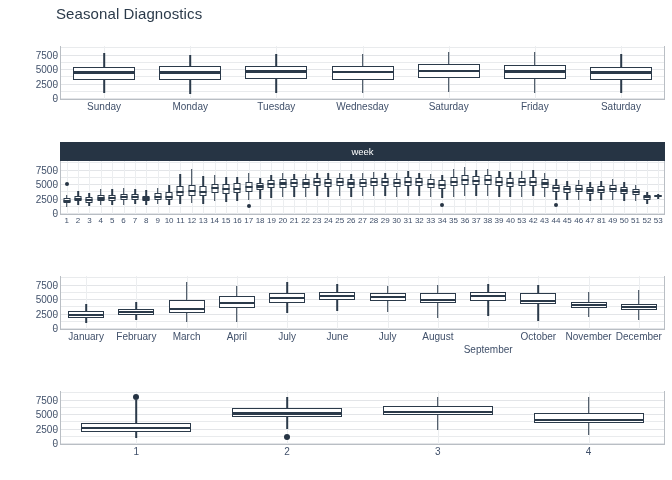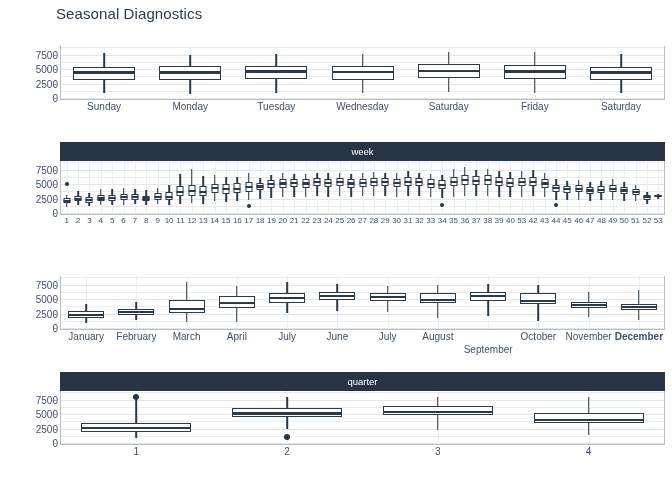--- a/index.html
+++ b/index.html
@@ -392,21 +392,21 @@
         <div class="xlab small" style="left: 487.651px; top: 216px;">38</div>
         <div class="xlab small" style="left: 499.028px; top: 216px;">39</div>
         <div class="xlab small" style="left: 510.406px; top: 216px;">40</div>
         <div class="xlab small" style="left: 521.783px; top: 216px;">53</div>
         <div class="xlab small" style="left: 533.16px; top: 216px;">42</div>
         <div class="xlab small" style="left: 544.538px; top: 216px;">43</div>
         <div class="xlab small" style="left: 555.915px; top: 216px;">44</div>
         <div class="xlab small" style="left: 567.292px; top: 216px;">45</div>
         <div class="xlab small" style="left: 578.67px; top: 216px;">46</div>
         <div class="xlab small" style="left: 590.047px; top: 216px;">47</div>
-        <div class="xlab small" style="left: 601.425px; top: 216px;">48</div>
+        <div class="xlab small" style="left: 601.425px; top: 216px;">81</div>
         <div class="xlab small" style="left: 612.802px; top: 216px;">49</div>
         <div class="xlab small" style="left: 624.179px; top: 216px;">50</div>
         <div class="xlab small" style="left: 635.557px; top: 216px;">51</div>
         <div class="xlab small" style="left: 646.934px; top: 216px;">52</div>
         <div class="xlab small" style="left: 658.311px; top: 216px;">53</div>
       </div>
       <div class="facet" style="top: 0px; width: 672px; height: 480px; pointer-events: none;">
         <div class="panel" style="top: 276px; height: 53px;">
           <div class="grid-line major" style="top: 52px;"></div>
           <div class="grid-line major" style="top: 37.5556px;"></div>
@@ -477,24 +477,23 @@
         <div class="xlab" style="left: 136.375px; top: 331px;">February</div>
         <div class="xlab" style="left: 186.625px; top: 331px;">March</div>
         <div class="xlab" style="left: 236.875px; top: 331px;">April</div>
         <div class="xlab" style="left: 287.125px; top: 331px;">July</div>
         <div class="xlab" style="left: 337.375px; top: 331px;">June</div>
         <div class="xlab" style="left: 387.625px; top: 331px;">July</div>
         <div class="xlab" style="left: 437.875px; top: 331px;">August</div>
         <div class="xlab" style="left: 488.125px; top: 344px;">September</div>
         <div class="xlab" style="left: 538.375px; top: 331px;">October</div>
         <div class="xlab" style="left: 588.625px; top: 331px;">November</div>
-        <div class="xlab" style="left: 638.875px; top: 331px; font-weight: bold;">December</div>
+        <div class="xlab" style="left: 638.875px; top: 331px;">December</div>
       </div>
       <div class="facet" style="top: 0px; width: 672px; height: 480px; pointer-events: none;">
-        <div class="strip" style="top: 372px;">quarter</div>
         <div class="panel" style="top: 391px; height: 53px;">
           <div class="grid-line major" style="top: 52px;"></div>
           <div class="grid-line major" style="top: 37.5556px;"></div>
           <div class="grid-line major" style="top: 23.1111px;"></div>
           <div class="grid-line major" style="top: 8.66667px;"></div>
           <div class="grid-line" style="top: 44.7778px;"></div>
           <div class="grid-line" style="top: 30.3333px;"></div>
           <div class="grid-line" style="top: 15.8889px;"></div>
           <div class="grid-line" style="top: 1.44444px;"></div>
           <div class="vgrid" style="left: 75.375px;"></div>

